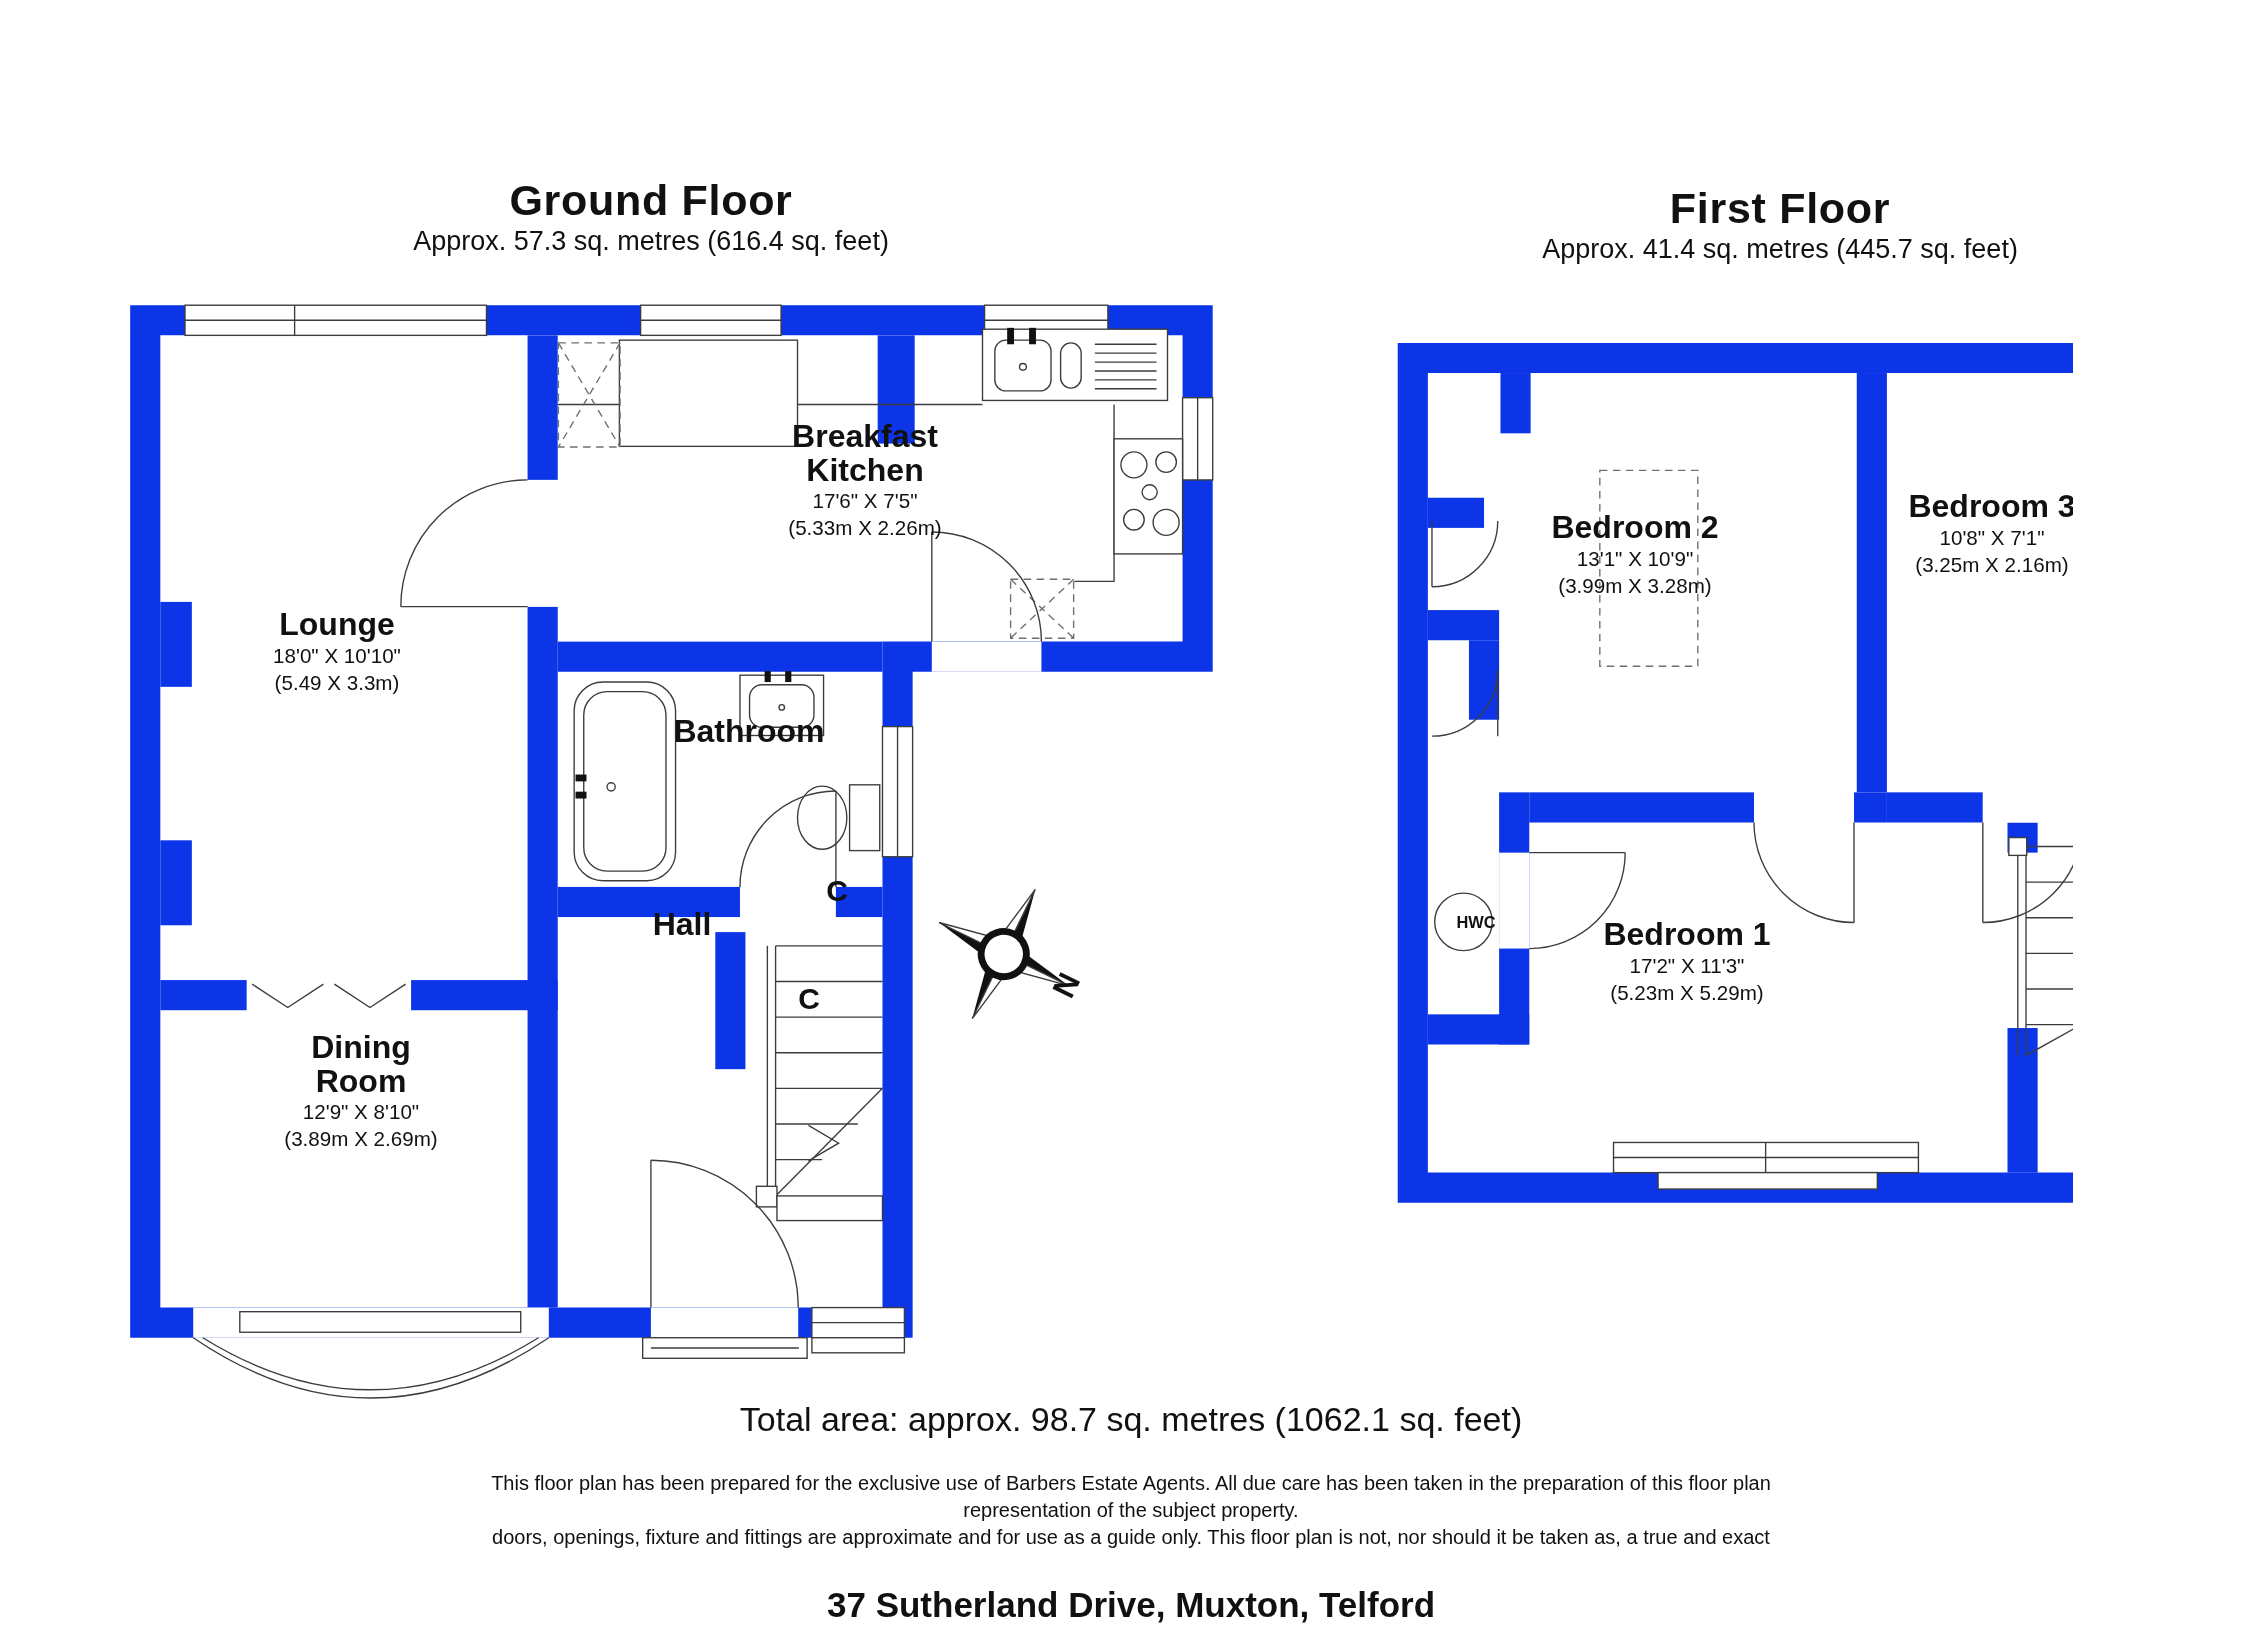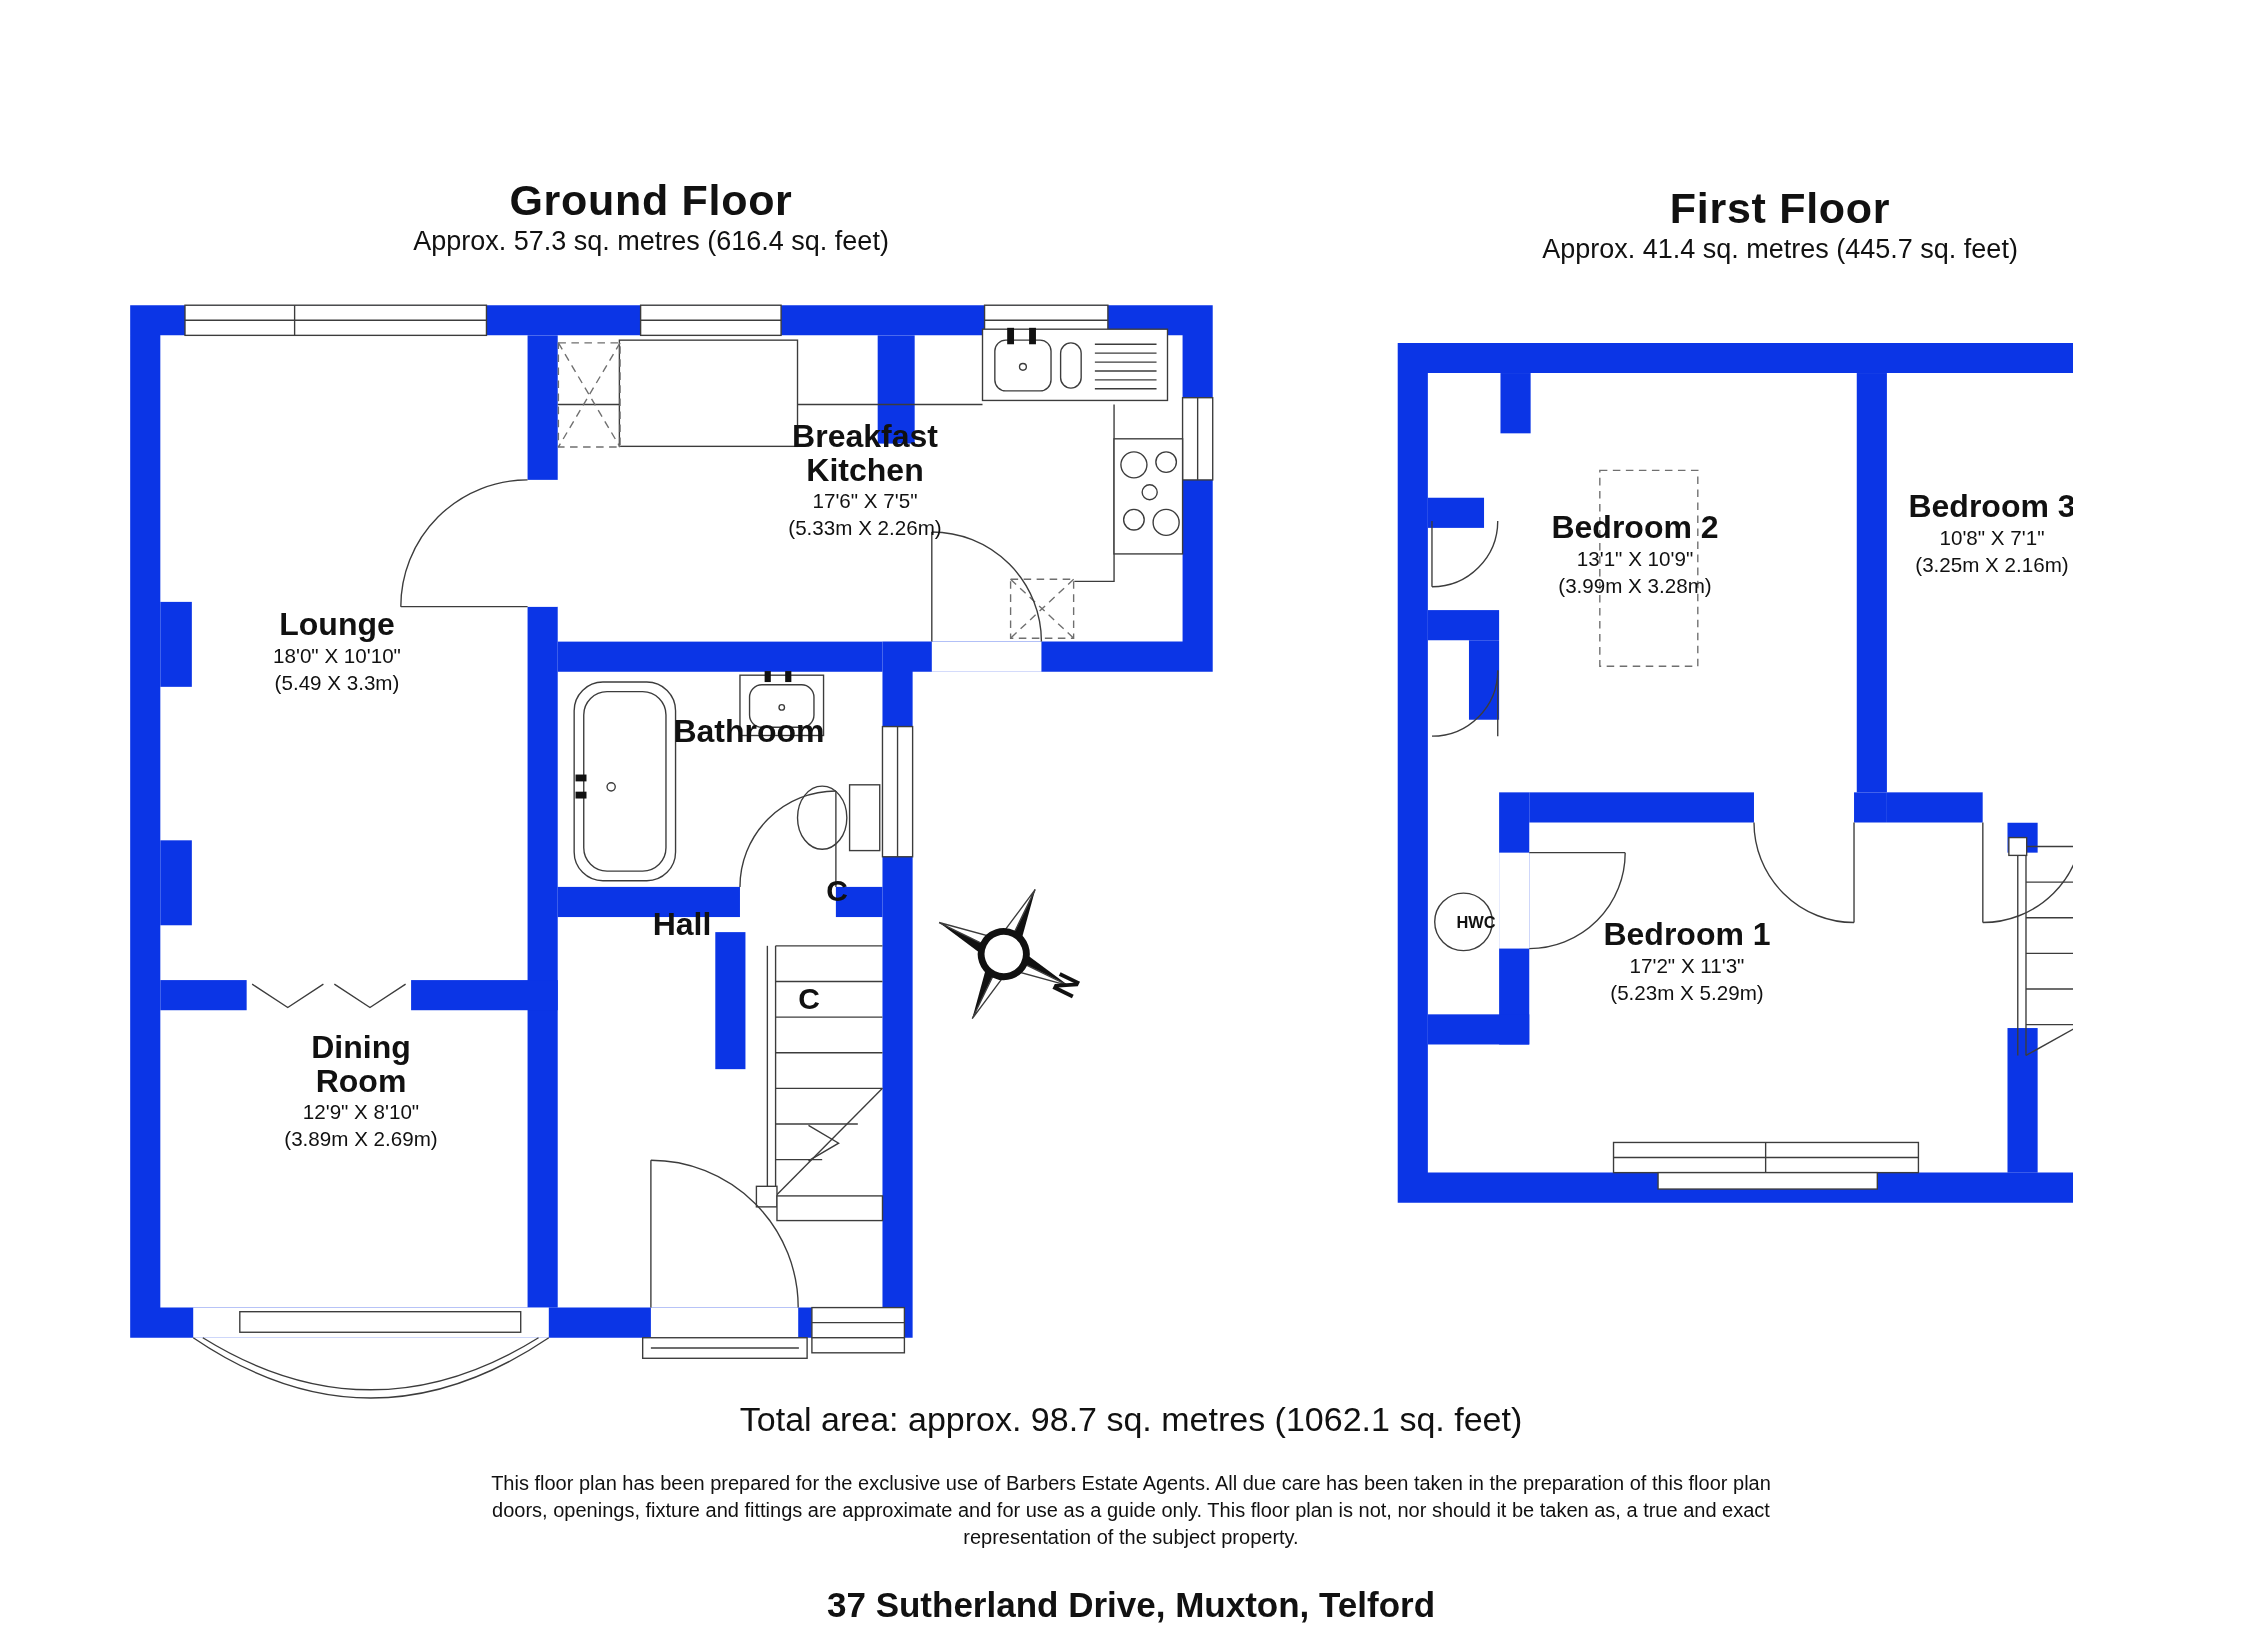--- a/index.html
+++ b/index.html
@@ -342,20 +342,20 @@
   <div class="rdim">(5.23m X 5.29m)</div>
 </div>
 
 <div class="lbl hwc" style="left:1464px;top:922px;margin-left:12px;">HWC</div>
 <div class="lbl north" style="left:1066px;top:985px;">N</div>
 
 <div class="lbl total" style="left:1131px;top:1419px;">Total area: approx. 98.7 sq. metres (1062.1 sq. feet)</div>
 
 <div class="lbl disc" style="left:1131px;top:1510px;">
   <div>This floor plan has been prepared for the exclusive use of Barbers Estate Agents. All due care has been taken in the preparation of this floor plan</div>
+  <div>representation of the subject property.</div>
   <div>doors, openings, fixture and fittings are approximate and for use as a guide only. This floor plan is not, nor should it be taken as, a true and exact</div>
-  <div>representation of the subject property.</div>
 </div>
 
 <div class="lbl addr" style="left:1131px;top:1605px;">37 Sutherland Drive, Muxton, Telford</div>
 
 </div>
 
 
 </body></html>

